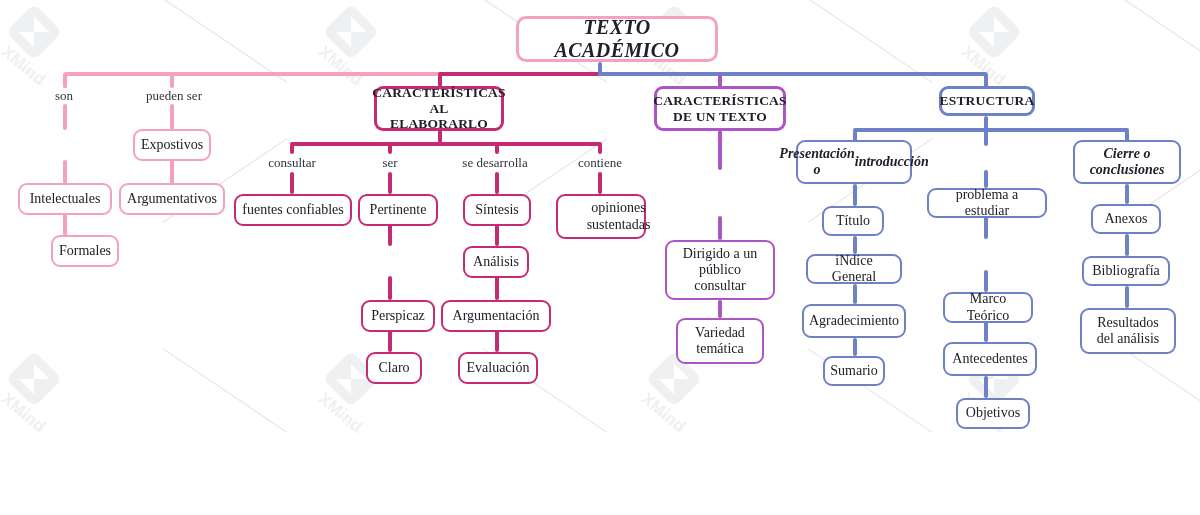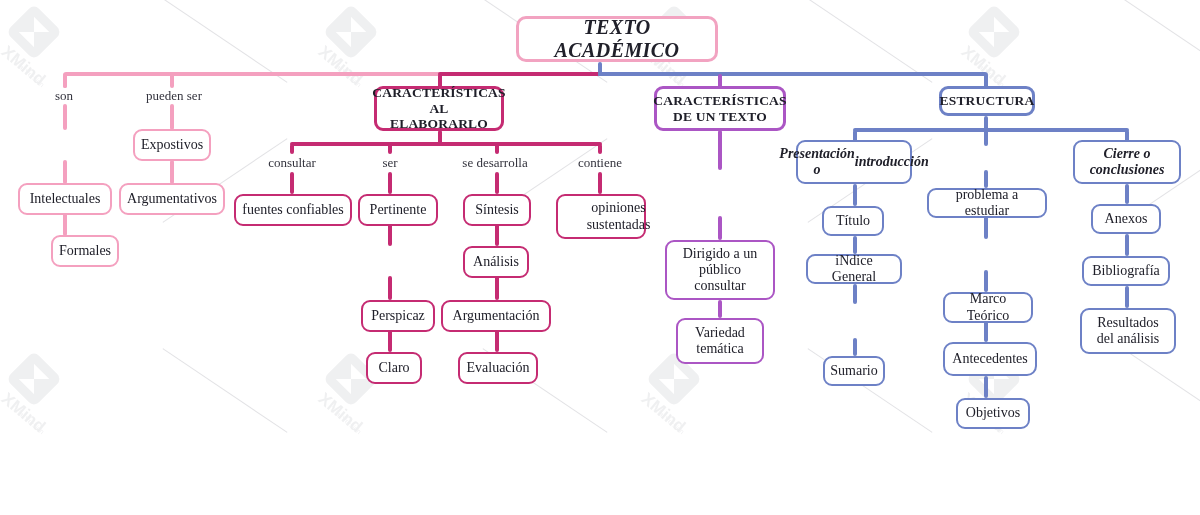--- a/index.html
+++ b/index.html
@@ -348,31 +348,34 @@
     <span>Cierre o</span>
     <span>conclusiones</span>
   </div>
 
   <div class="node leaf" style="left:822px;top:206px;width:62px;height:30px;border-color:#6d81c6;">
     <span>Título</span>
   </div>
   <div class="node leaf" style="left:806px;top:254px;width:96px;height:30px;border-color:#6d81c6;">
     <span>iNdice General</span>
   </div>
+  <div class="node leaf" style="left:802px;top:304px;width:104px;height:34px;border-color:#6d81c6;">
+    <span>Agradecimiento</span>
+  </div>
   <div class="node leaf" style="left:823px;top:356px;width:62px;height:30px;border-color:#6d81c6;">
     <span>Sumario</span>
   </div>
 
   <div class="node leaf" style="left:927px;top:188px;width:120px;height:30px;border-color:#6d81c6;">
     <span>problema a estudiar</span>
   </div>
   <div class="node leaf" style="left:943px;top:292px;width:90px;height:31px;border-color:#6d81c6;">
     <span>Marco Teórico</span>
   </div>
-  <div class="node leaf" style="left:943px;top:342px;width:94px;height:34px;border-color:#6d81c6;border-radius:10px;">
+  <div class="node leaf" style="left:943px;top:342px;width:94px;height:34px;border-color:#6d81c6;">
     <span>Antecedentes</span>
   </div>
   <div class="node leaf" style="left:956px;top:398px;width:74px;height:31px;border-color:#6d81c6;">
     <span>Objetivos</span>
   </div>
 
   <div class="node leaf" style="left:1091px;top:204px;width:70px;height:30px;border-color:#6d81c6;">
     <span>Anexos</span>
   </div>
   <div class="node leaf" style="left:1082px;top:256px;width:88px;height:30px;border-color:#6d81c6;">

